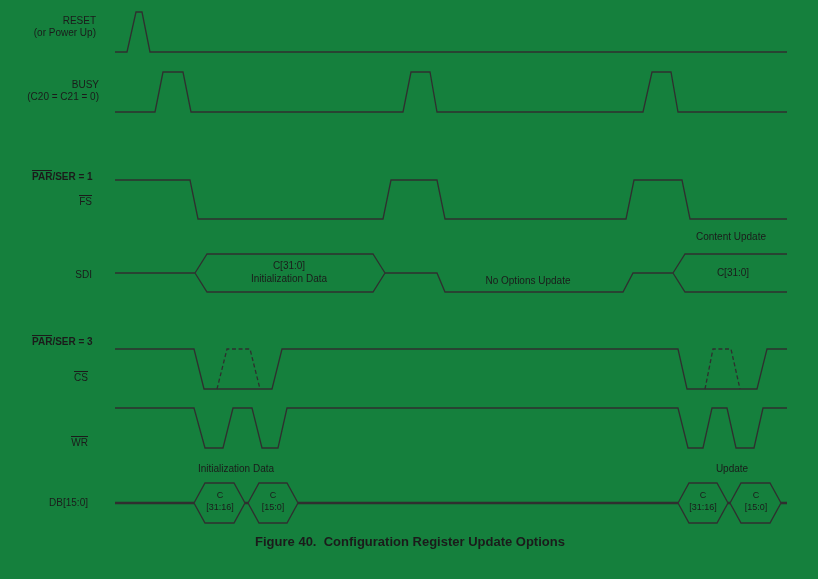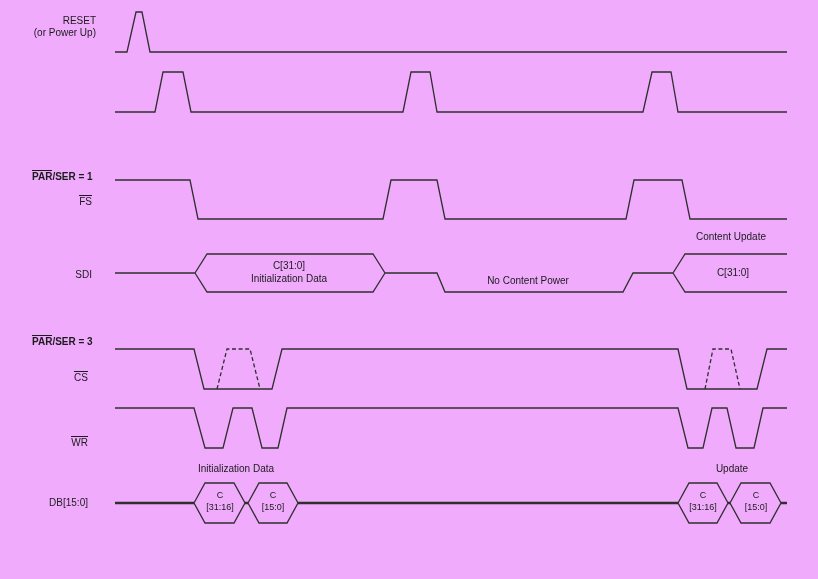--- a/index.html
+++ b/index.html
@@ -1,17 +1,17 @@
 <!DOCTYPE html>
 <html><head>
 <meta charset="utf-8">
 <style>
   html,body{margin:0;padding:0;background:#ffffff;}
   .stage{
-    position:relative;width:818px;height:579px;background:#f0abfc;
+    position:relative;width:818px;height:579px;background:#15803d;
     font-family:"Liberation Sans",sans-serif;color:#1b1b1b;overflow:hidden;
   }
   .stage svg{position:absolute;left:0;top:0;}
   .lbl{position:absolute;font-size:10px;line-height:12px;white-space:nowrap;}
   .sig{width:80px;text-align:right;}
   .head{font-weight:bold;margin-top:16px;}
   .anno{transform:translateX(-50%);text-align:center;}
   .over{display:inline-block;border-top:1.4px solid #1b1b1b;line-height:1.1;}
   .hexlbl{position:absolute;font-size:9px;line-height:12px;text-align:center;transform:translateX(-50%);white-space:nowrap;}
   .caption{position:absolute;font-size:13px;font-weight:bold;white-space:pre;transform:translateX(-50%);}
@@ -51,41 +51,45 @@
     </g>
 
     <path fill="none" stroke="#2f2f2f" stroke-width="2.3" d="M115,503 H194 M245,503 H248 M298,503 H678 M728,503 H730 M781,503 H787"></path>
   </svg>
 
   <div class="lbl sig" style="left:16px;top:15px;">
     <div>RESET</div>
     <div>(or Power Up)</div>
   </div>
 
+  <div class="lbl sig" style="left:19px;top:79px;">
+    <div>BUSY</div>
+    <div>(C20 = C21 = 0)</div>
+  </div>
 
   <div class="lbl head" style="left:32px;top:154px;"><span class="over">PAR</span><span>/SER = 1</span></div>
 
   <div class="lbl sig" style="left:12px;top:195px;"><span class="over">FS</span></div>
 
   <div class="lbl sig" style="left:12px;top:269px;"><span>SDI</span></div>
 
   <div class="lbl head" style="left:32px;top:319px;"><span class="over">PAR</span><span>/SER = 3</span></div>
 
   <div class="lbl sig" style="left:8px;top:356px;margin-top:15px;"><span class="over">CS</span></div>
 
   <div class="lbl sig" style="left:8px;top:424px;margin-top:12px;"><span class="over">WR</span></div>
 
   <div class="lbl sig" style="left:8px;top:497px;"><span>DB[15:0]</span></div>
 
   <div class="lbl anno" style="left:289px;top:259px;line-height:13px;">
     <div>C[31:0]</div>
     <div>Initialization Data</div>
   </div>
 
-  <div class="lbl anno" style="left:528px;top:275px;">No Content Power</div>
+  <div class="lbl anno" style="left:528px;top:275px;">No Options Update</div>
 
   <div class="lbl anno" style="left:731px;top:231px;">Content Update</div>
 
   <div class="lbl anno" style="left:733px;top:267px;">C[31:0]</div>
 
   <div class="lbl anno" style="left:236px;top:463px;">Initialization Data</div>
 
   <div class="lbl anno" style="left:724px;top:463px;margin-left:8px;">Update</div>
 
   <div class="hexlbl" style="left:220px;top:489px;">
@@ -98,14 +102,15 @@
   </div>
   <div class="hexlbl" style="left:703px;top:489px;">
     <div>C</div>
     <div>[31:16]</div>
   </div>
   <div class="hexlbl" style="left:756px;top:489px;">
     <div>C</div>
     <div>[15:0]</div>
   </div>
 
+  <div class="caption" style="left:410px;top:534px;">Figure 40.  Configuration Register Update Options</div>
 
 </div>
 
 </body></html>

